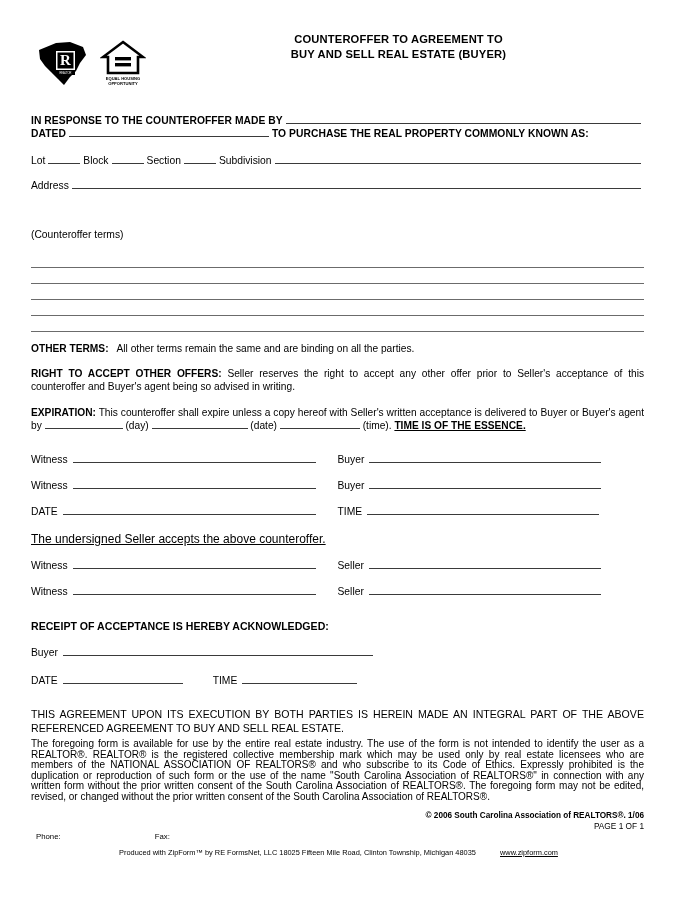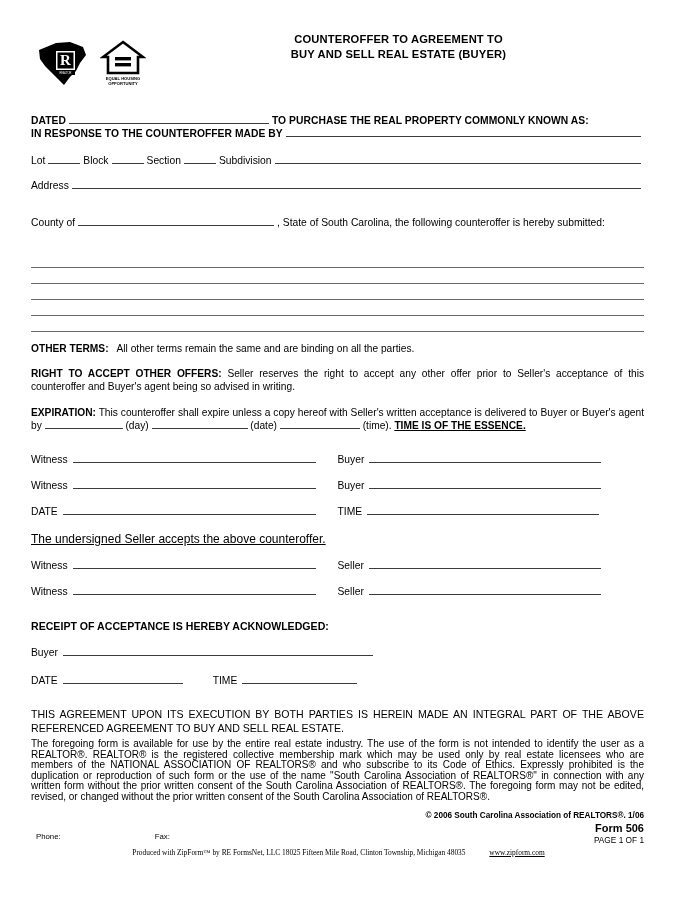--- a/index.html
+++ b/index.html
@@ -211,21 +211,20 @@
     font-size: 7.8px;
     display: flex;
   }
   .pf-line .fax { margin-left: 94px; }
   .zip-line {
     position: absolute;
     left: 0; right: 0;
     top: 848px;
     text-align: center;
     font-size: 7.4px;
-    font-family: Liberation Serif, serif;
   }
   .zip-line .url {
     text-decoration: underline;
     margin-left: 22px;
   }
 </style>
 </head>
 <body>
 
 <div class="page">
@@ -256,28 +255,28 @@
       <div class="title-line">COUNTEROFFER TO AGREEMENT TO</div>
       <div class="title-line">BUY AND SELL REAL ESTATE (BUYER)</div>
     </div>
   </div>
 
   <div class="body-wrap">
 
     <div class="gap-14"></div>
 
     <div class="row bold-head">
+      <span class="lbl">IN RESPONSE TO THE COUNTEROFFER MADE BY</span>
+      <span class="fill"></span>
+    </div>
+
+    <div class="row bold-head">
       <span class="lbl">DATED</span>
       <span class="fill w-lg"></span>
       <span class="lbl">TO PURCHASE THE REAL PROPERTY COMMONLY KNOWN AS:</span>
-    </div>
-
-    <div class="row bold-head">
-      <span class="lbl">IN RESPONSE TO THE COUNTEROFFER MADE BY</span>
-      <span class="fill"></span>
     </div>
 
     <div class="gap-14"></div>
 
     <div class="row">
       <span class="lbl">Lot</span>
       <span class="fill w-sm"></span>
       <span class="lbl">Block</span>
       <span class="fill w-sm"></span>
       <span class="lbl">Section</span>
@@ -291,28 +290,26 @@
     <div class="row">
       <span class="lbl">Address</span>
       <span class="fill"></span>
     </div>
 
     <div class="gap-12"></div>
 
 
     <div class="gap-12"></div>
 
+
+    <div class="gap-12"></div>
+
     <div class="row">
-      <span class="lbl">County of</span>
-      <span class="fill" style="flex:0 0 196px;"></span>
-      <span class="lbl">, State of South Carolina, the following counteroffer is hereby submitted:</span>
-    </div>
-
-    <div class="gap-12"></div>
-
+      <span class="lbl">(Counteroffer terms)</span>
+    </div>
 
     <div class="ruled">
       <div class="line"></div>
       <div class="line"></div>
       <div class="line"></div>
       <div class="line"></div>
       <div class="line"></div>
     </div>
 
     <div class="gap-10"></div>
@@ -415,21 +412,20 @@
       <span class="spacer"></span>
       <span>TIME</span>
       <span class="ln2"></span>
     </div>
 
     <div class="closing">THIS AGREEMENT UPON ITS EXECUTION BY BOTH PARTIES IS HEREIN MADE AN INTEGRAL PART OF THE ABOVE REFERENCED AGREEMENT TO BUY AND SELL REAL ESTATE.</div>
 
     <div class="fineprint">The foregoing form is available for use by the entire real estate industry. The use of the form is not intended to identify the user as a REALTOR®. REALTOR® is the registered collective membership mark which may be used only by real estate licensees who are members of the NATIONAL ASSOCIATION OF REALTORS® and who subscribe to its Code of Ethics. Expressly prohibited is the duplication or reproduction of such form or the use of the name "South Carolina Association of REALTORS®" in connection with any written form without the prior written consent of the South Carolina Association of REALTORS®. The foregoing form may not be edited, revised, or changed without the prior written consent of the South Carolina Association of REALTORS®.</div>
 
     <div class="copyright">© 2006 South Carolina Association of REALTORS®. 1/06</div>
-    <div class="formno">Form 506</div>
     <div class="pageof">PAGE 1 OF 1</div>
   </div>
 
   <div class="pf-line">
     <span>Phone:</span>
     <span class="fax">Fax:</span>
   </div>
 
   <div class="zip-line">
     <span>Produced with ZipForm™ by RE FormsNet, LLC 18025 Fifteen Mile Road, Clinton Township, Michigan 48035</span>

